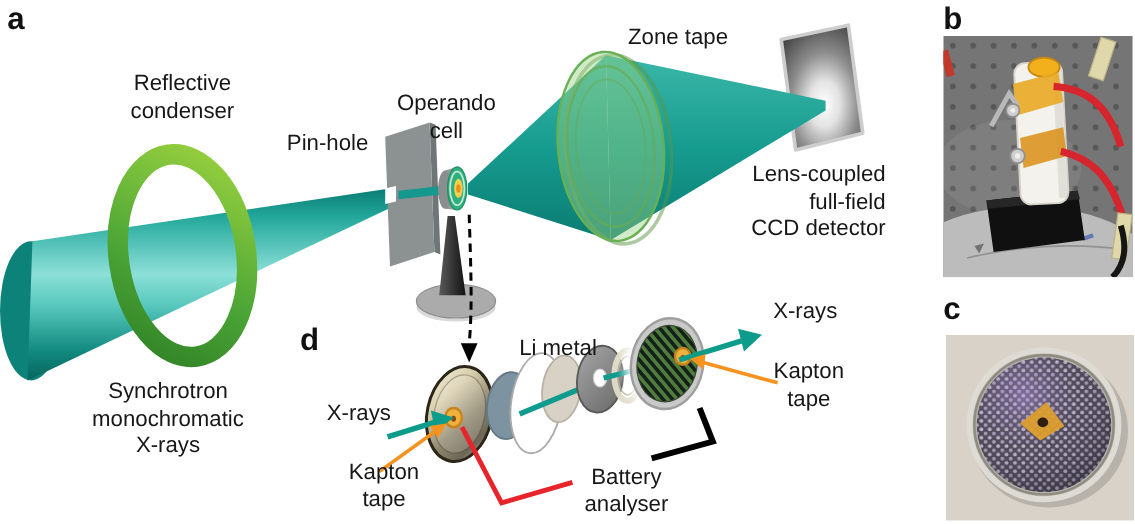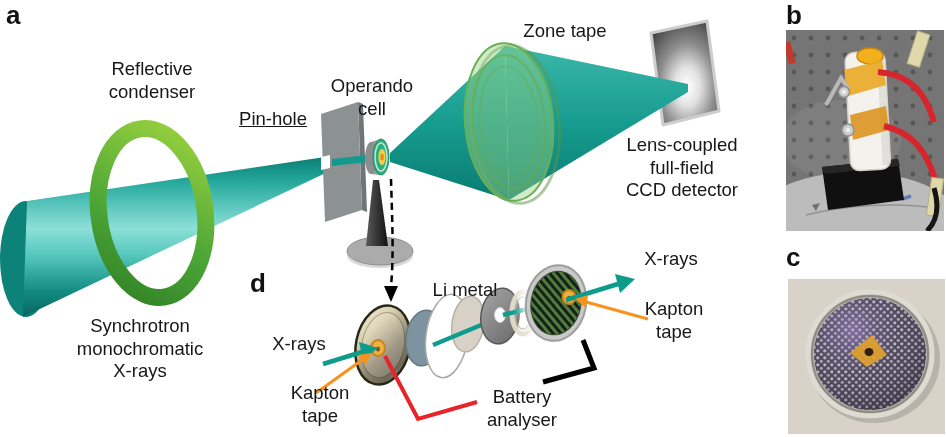--- a/index.html
+++ b/index.html
@@ -245,25 +245,25 @@
     </svg>
   </div>
 
   <div class="plabel" style="left:6px;top:0px;">a</div>
   <div class="plabel" style="left:786px;top:0px;">b</div>
   <div class="plabel" style="left:786px;top:242px;">c</div>
   <div class="plabel" style="left:250px;top:268px;">d</div>
 
   <div class="lbl" style="left:152px;top:58px;">Reflective
 condenser</div>
-  <div class="lbl" style="left:273px;top:108px;text-decoration:underline;">Pin-hole</div>
+  <div class="lbl" style="left:273px;top:108px;">Pin-hole</div>
   <div class="lbl" style="left:372px;top:75px;">Operando
 cell</div>
   <div class="lbl" style="left:565px;top:20px;">Zone tape</div>
-  <div class="lbl" style="left:682px;top:134px;">Lens-coupled
+  <div class="lbl" style="left:682px;top:134px;text-align:right;">Lens-coupled
 full-field
 CCD detector</div>
   <div class="lbl" style="left:140px;top:315px;">Synchrotron
 monochromatic
 X-rays</div>
 
   <div class="lbl" style="left:299px;top:333px;">X-rays</div>
   <div class="lbl" style="left:320px;top:382px;">Kapton
 tape</div>
   <div class="lbl" style="left:522px;top:386px;">Battery

